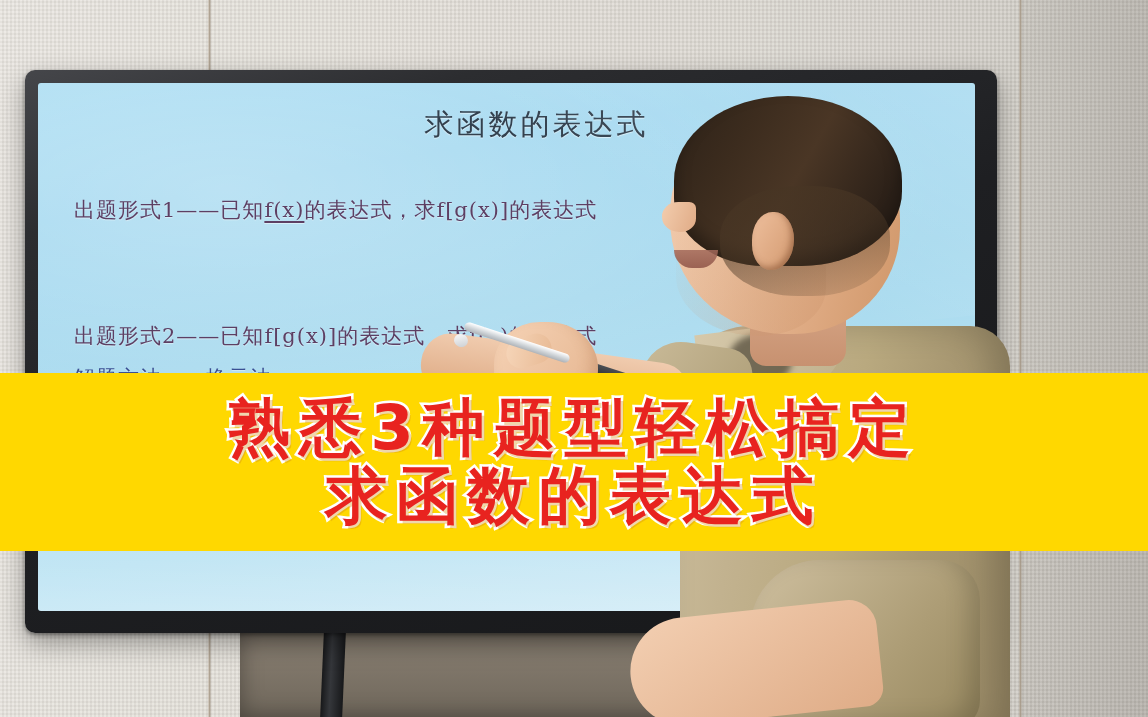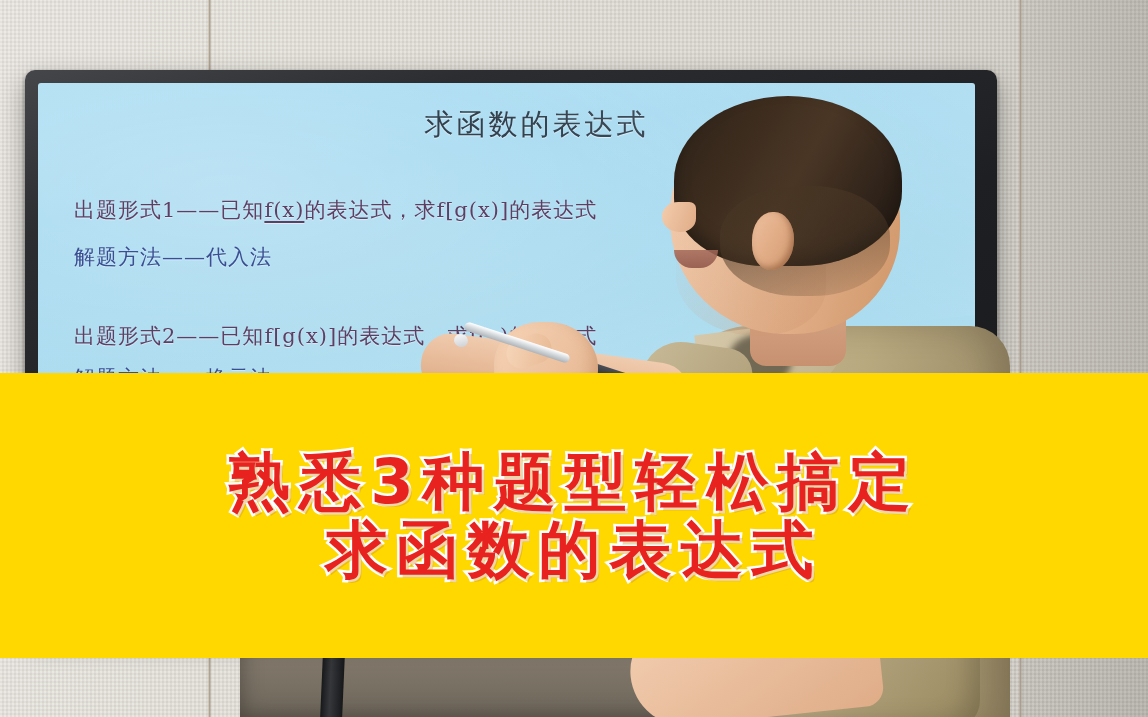--- a/index.html
+++ b/index.html
@@ -137,21 +137,21 @@
     border-radius:50%;background:linear-gradient(150deg,#fdfdfd,#c8ccd0);transform:rotate(18deg);}
   .forearm2{position:absolute;left:30px;top:520px;width:250px;height:108px;
     border-radius:58px 30px 20px 58px;
     background:linear-gradient(150deg,#f3cfb2,#dfac87);transform:rotate(-6deg);}
   .sleeve2{position:absolute;left:150px;top:470px;width:230px;height:170px;
     border-radius:70px 40px 30px 60px;
     background:linear-gradient(130deg,#cfc0a0,#ad9d76 60%,#97885f);
     box-shadow:inset -10px -8px 24px rgba(0,0,0,.18);}
 
   
-  .banner{position:absolute;left:0;top:373px;width:1148px;height:285px;
+  .banner{position:absolute;left:0;top:373px;width:1148px;height:178px;
     background:#ffd800;}
   .banner-inner{position:absolute;inset:0;display:flex;flex-direction:column;
     align-items:center;justify-content:center;gap:2px;}
   .banner-line{
     font-family:"DejaVu Sans","Liberation Sans",sans-serif;
     font-weight:700;font-size:62px;line-height:1.06;
     letter-spacing:9px;color:#e8231f;white-space:nowrap;
     -webkit-text-stroke:5px #ffffff;paint-order:stroke fill;
     text-shadow:3px 3px 0 rgba(210,140,20,.35);}
 </style>
@@ -175,21 +175,20 @@
     <div class="bezel-inner">
       <div class="screen">
 
         <div class="slide">
           <div class="slide-title">求函数的表达式</div>
 
           <div class="line l1">
             出题形式1——已知<span class="mi ul">f(x)</span>的表达式，求<span class="mi">f[g(x)]</span>的表达式
           </div>
 
-          <div class="line l2">解题方法——代入法</div>
 
           <div class="line l3">
             出题形式2——已知<span class="mi">f[g(x)]</span>的表达式，求<span class="mi">f(x)</span>的表达式
           </div>
 
           <div class="line l4">解题方法——换元法</div>
         </div>
 
         <div class="screen-glare"></div>
         <div class="screen-glare2"></div>

